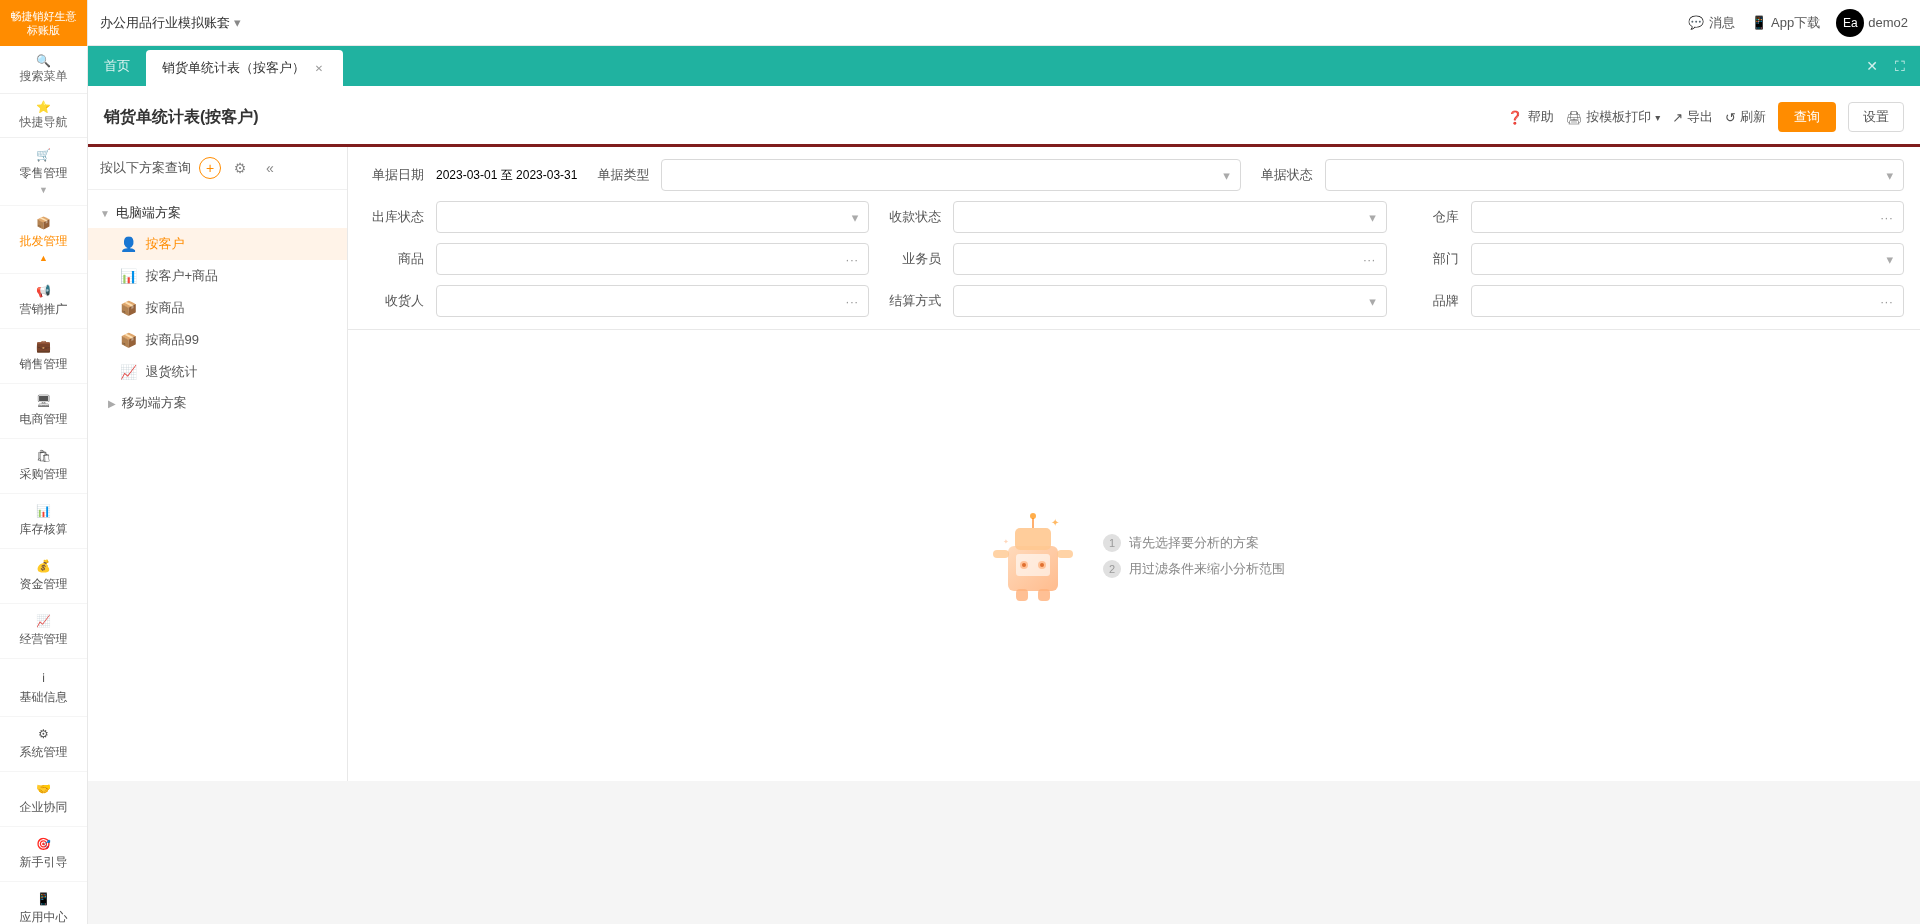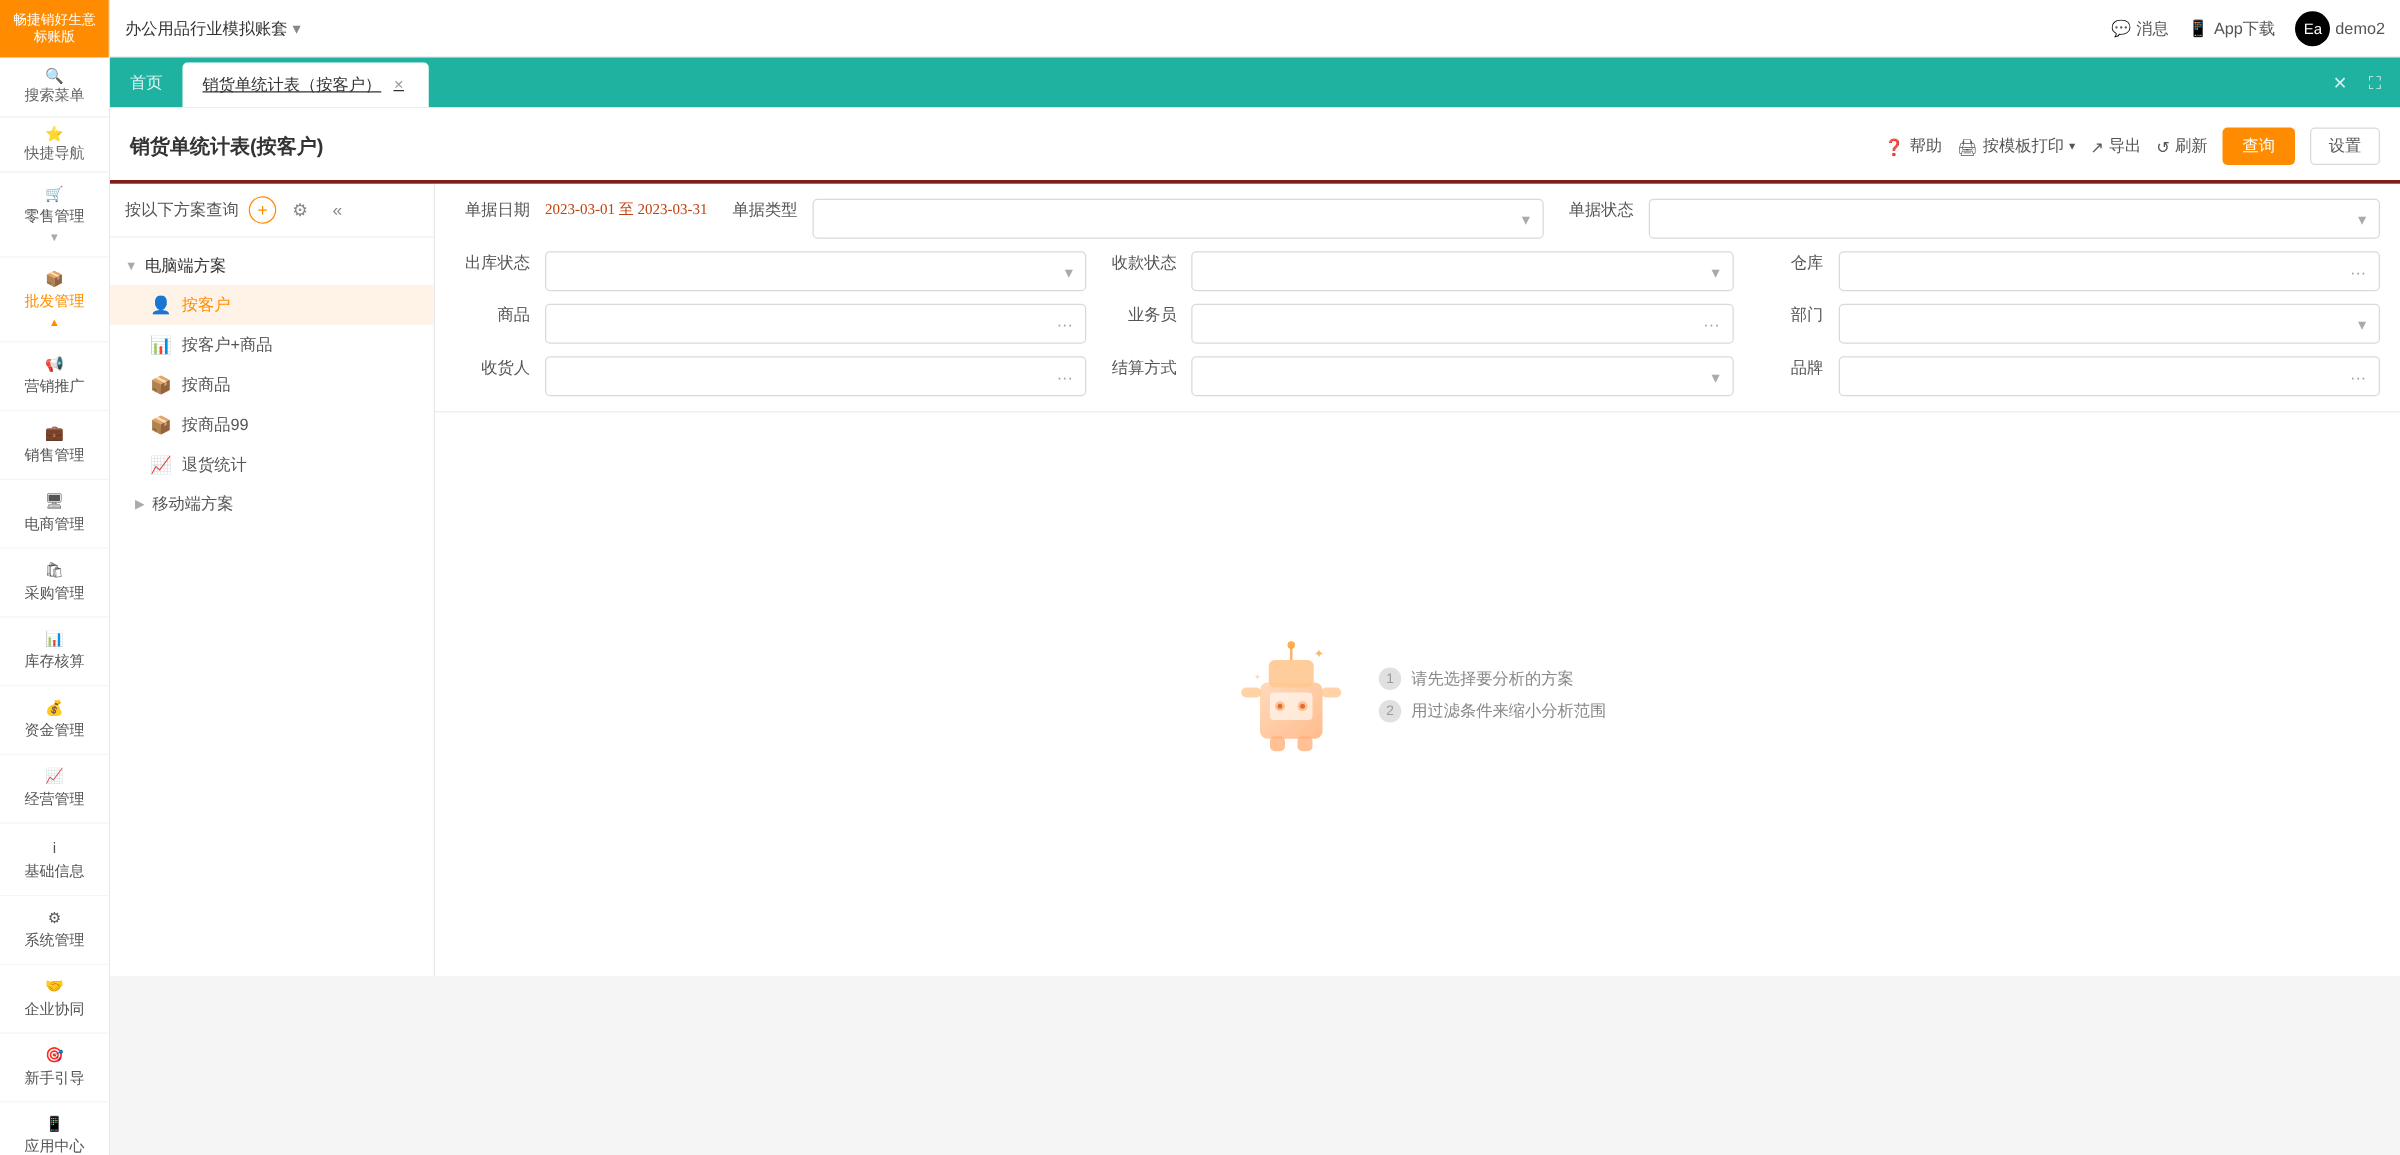--- a/index.html
+++ b/index.html
@@ -132,21 +132,20 @@
       cursor: pointer;
       color: rgba(255,255,255,0.85);
     }
     .tab.home { color: rgba(255,255,255,0.85); }
     .tab.active {
       background: #fff;
       color: #333;
       border-radius: 4px 4px 0 0;
       margin-top: 4px;
       height: 36px;
-      text-decoration: underline;
     }
     .tab-close {
       width: 16px;
       height: 16px;
       border-radius: 50%;
       display: flex;
       align-items: center;
       justify-content: center;
       font-size: 10px;
       color: #999;
@@ -312,20 +311,21 @@
 
     
     .filter-area {
       background: #fff;
       padding: 12px 16px;
       border-bottom: 1px solid #e8e8e8;
       flex-shrink: 0;
     }
     .filter-row {
       display: flex;
+      align-items: center;
       gap: 12px;
       margin-bottom: 10px;
     }
     .filter-row:last-child { margin-bottom: 0; }
     .filter-label {
       color: #555;
       font-size: 13px;
       min-width: 60px;
       text-align: right;
       flex-shrink: 0;
@@ -359,22 +359,21 @@
       border: none;
       background: transparent;
     }
     .date-btn.active {
       background: #ff8c00;
       color: #fff;
       border-radius: 3px;
     }
     .date-text {
       font-size: 12px;
-      color: #c2410c;
-      font-family: Liberation Serif, serif;
+      color: #000000;
     }
     .collapse-bar {
       text-align: center;
       padding: 6px;
       color: #888;
       font-size: 12px;
       cursor: pointer;
       border-top: 1px solid #f0f0f0;
       background: #fafafa;
     }

